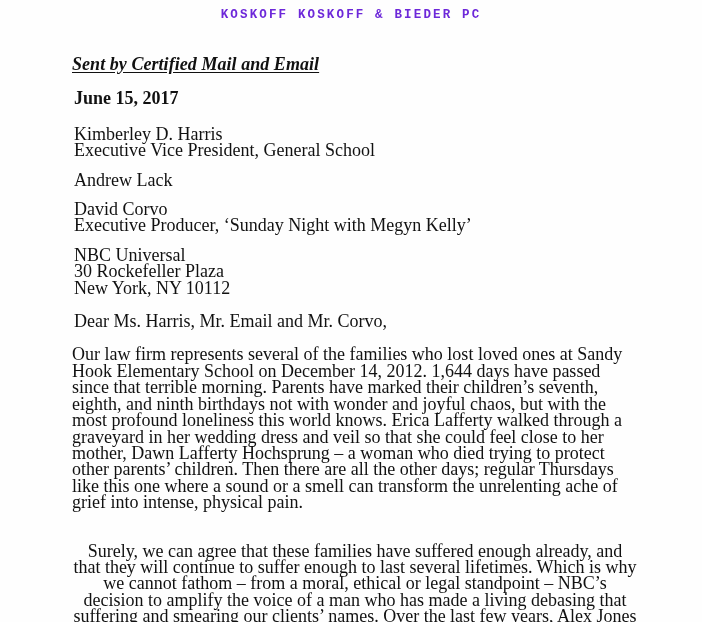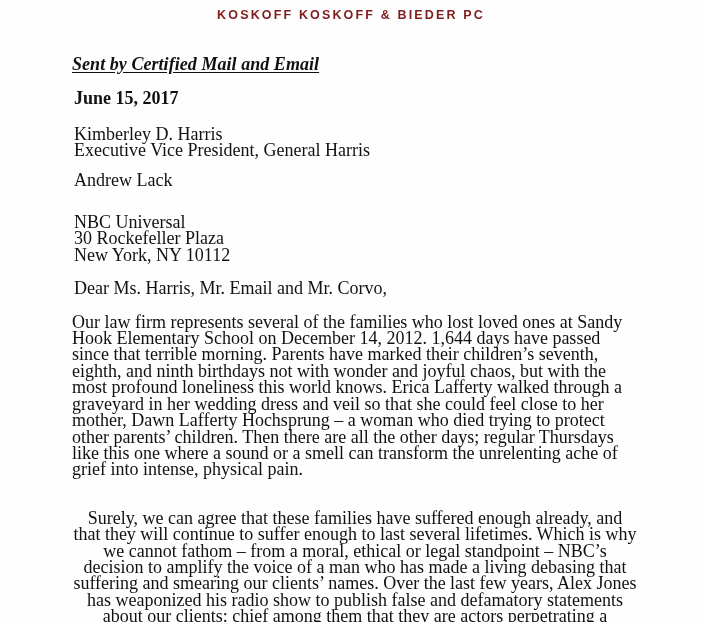--- a/index.html
+++ b/index.html
@@ -24,25 +24,25 @@
     background: #fefefe;
   }
 
   
   .letterhead {
     position: absolute;
     top: 8px;
     left: 0;
     right: 0;
     text-align: center;
-    font-family: Liberation Sans, sans-serif;
+    font-family: Liberation Mono, monospace;
     font-size: 12.5px;
     font-weight: 700;
     letter-spacing: 2.15px;
-    color: #7f1d1d;
+    color: #6d28d9;
     white-space: nowrap;
   }
 
   
   .letter {
     position: absolute;
     left: 72px;
     top: 56px;
     width: 566px;
     font-size: 18px;
@@ -102,31 +102,35 @@
     <p class="subject-line">Sent by Certified Mail and Email</p>
 
     <div class="spacer-md"></div>
 
     <p class="date-line">June 15, 2017</p>
 
     <div class="spacer-lg"></div>
 
     <p class="block">
       <span class="line">Kimberley D. Harris</span>
-      <span class="line">Executive Vice President, General Harris</span>
+      <span class="line">Executive Vice President, General School</span>
     </p>
 
     <div class="spacer-sm"></div>
 
     <p class="block">
       <span class="line">Andrew Lack</span>
     </p>
 
     <div class="spacer-sm"></div>
 
+    <p class="block">
+      <span class="line">David Corvo</span>
+      <span class="line">Executive Producer, ‘Sunday Night with Megyn Kelly’</span>
+    </p>
 
     <div class="spacer-sm"></div>
 
     <p class="block">
       <span class="line">NBC Universal</span>
       <span class="line">30 Rockefeller Plaza</span>
       <span class="line">New York, NY 10112</span>
     </p>
 
     <div class="spacer-md"></div>

